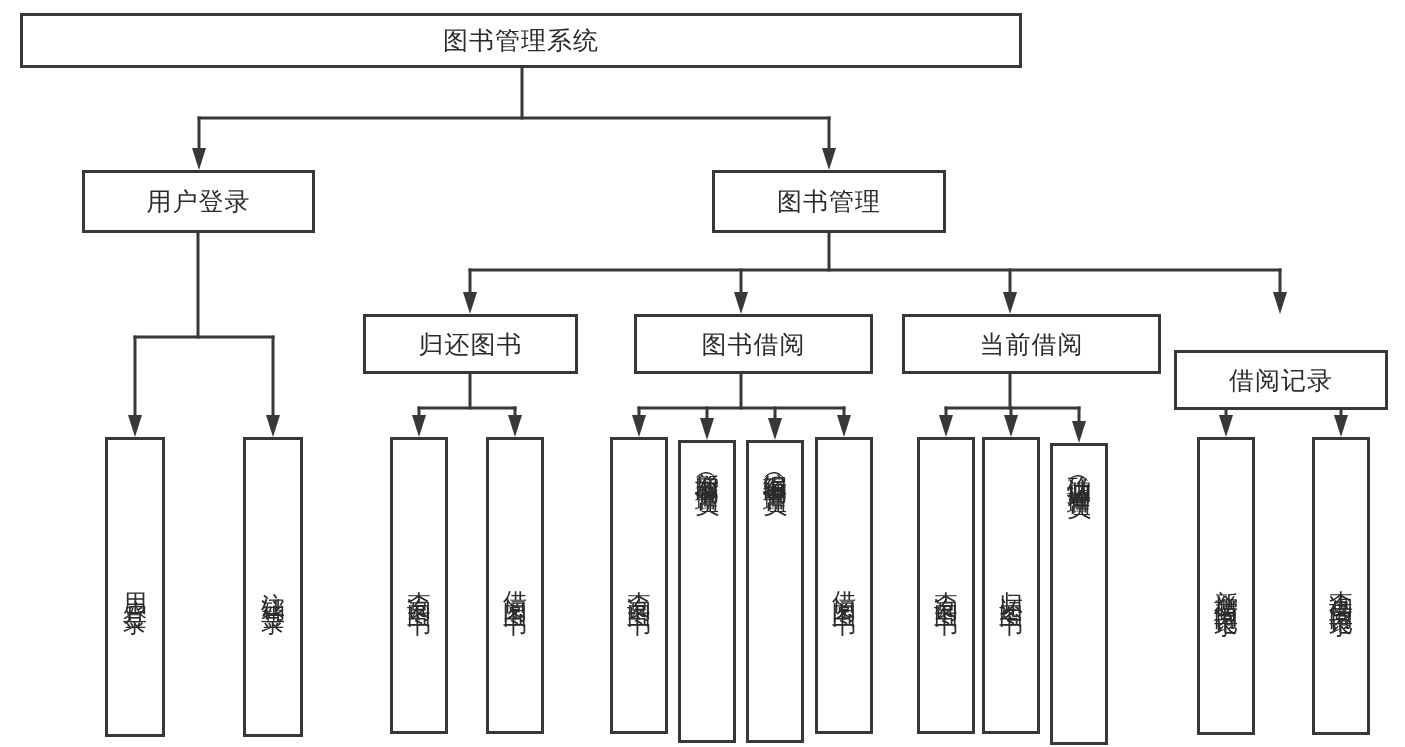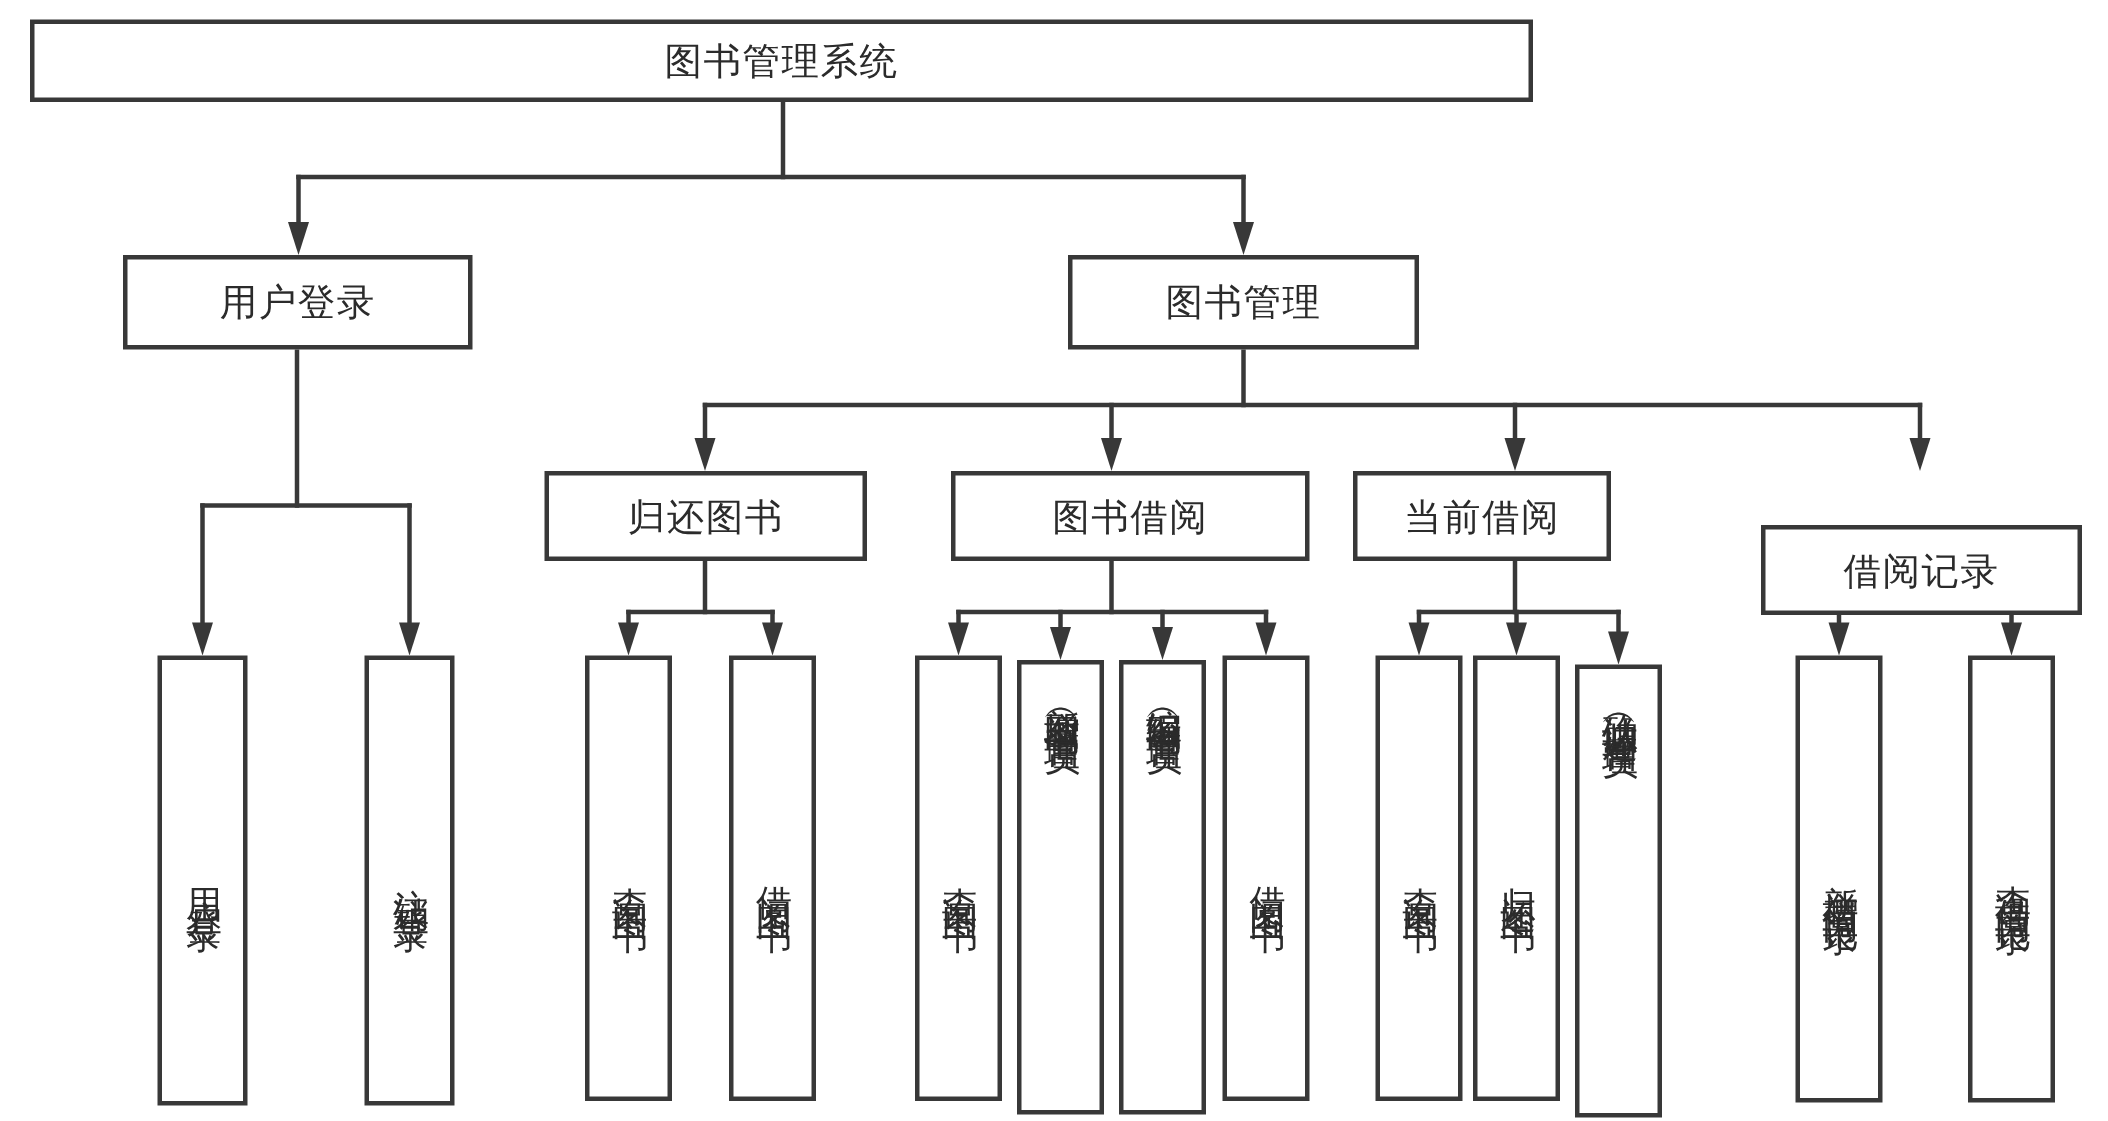--- a/index.html
+++ b/index.html
@@ -145,21 +145,21 @@
   <div class="node hbox" style="left:712px; top:170px; width:234px; height:63px;">
     <span>图书管理</span>
   </div>
 
   <div class="node hbox" style="left:363px; top:314px; width:215px; height:60px;">
     <span>归还图书</span>
   </div>
   <div class="node hbox" style="left:634px; top:314px; width:239px; height:60px;">
     <span>图书借阅</span>
   </div>
-  <div class="node hbox" style="left:902px; top:314px; width:172px; height:60px;">
+  <div class="node hbox" style="left:902px; top:314px; width:259px; height:60px;">
     <span>当前借阅</span>
   </div>
   <div class="node hbox" style="left:1174px; top:314px; width:214px; height:60px;margin-top:36px;">
     <span>借阅记录</span>
   </div>
 
   <div class="node vbox" style="left:105px; top:437px; width:60px; height:300px;">
     <span class="vlabel">用户登录</span>
   </div>
   <div class="node vbox" style="left:243px; top:437px; width:60px; height:300px;">

